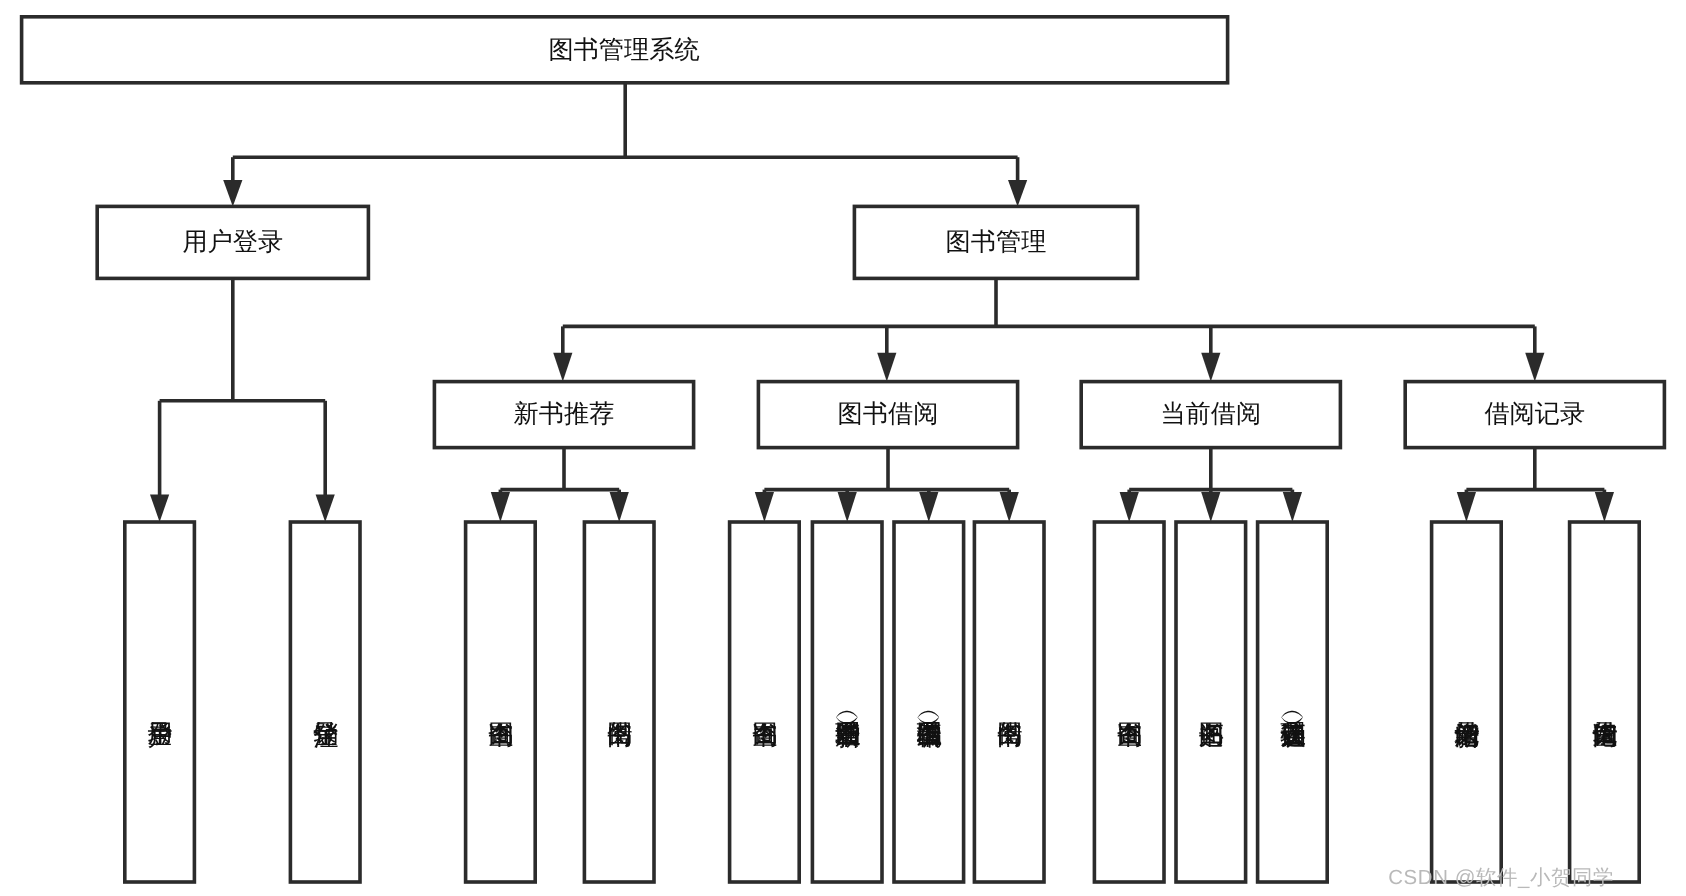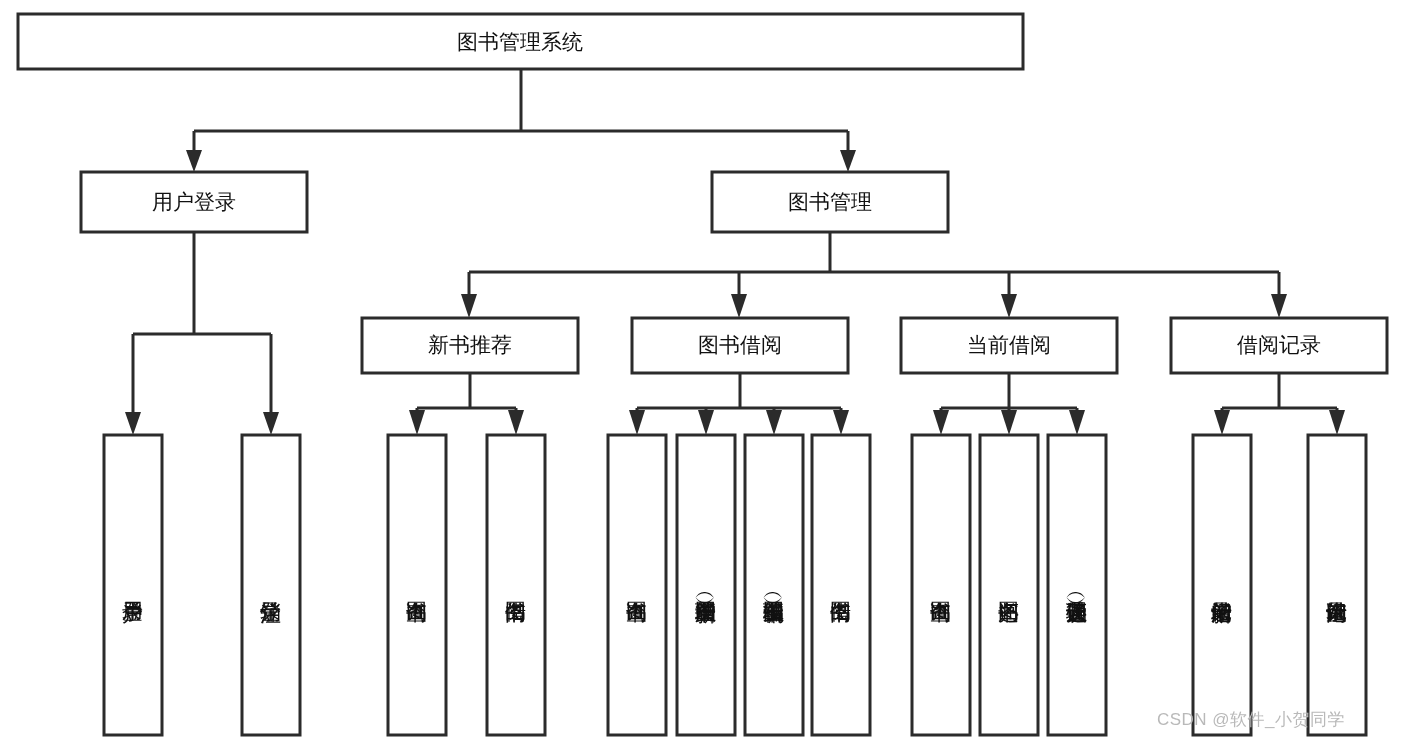--- a/index.html
+++ b/index.html
@@ -52,21 +52,21 @@
     font-family: "Liberation Sans", "DejaVu Sans", sans-serif;
     font-size: 21px;
     fill: #111111;
     writing-mode: vertical-rl;
     text-orientation: upright;
     text-anchor: middle;
   }
   .watermark-text {
     position: absolute;
     right: 8px;
-    bottom: 16px;
+    bottom: 4px;
     font-family: "Liberation Sans", "DejaVu Sans", sans-serif;
     font-size: 17px;
     color: #b9b9b9;
     letter-spacing: 0.5px;
     white-space: nowrap;
     user-select: none;
   }
 </style>
 </head>
 <body>

